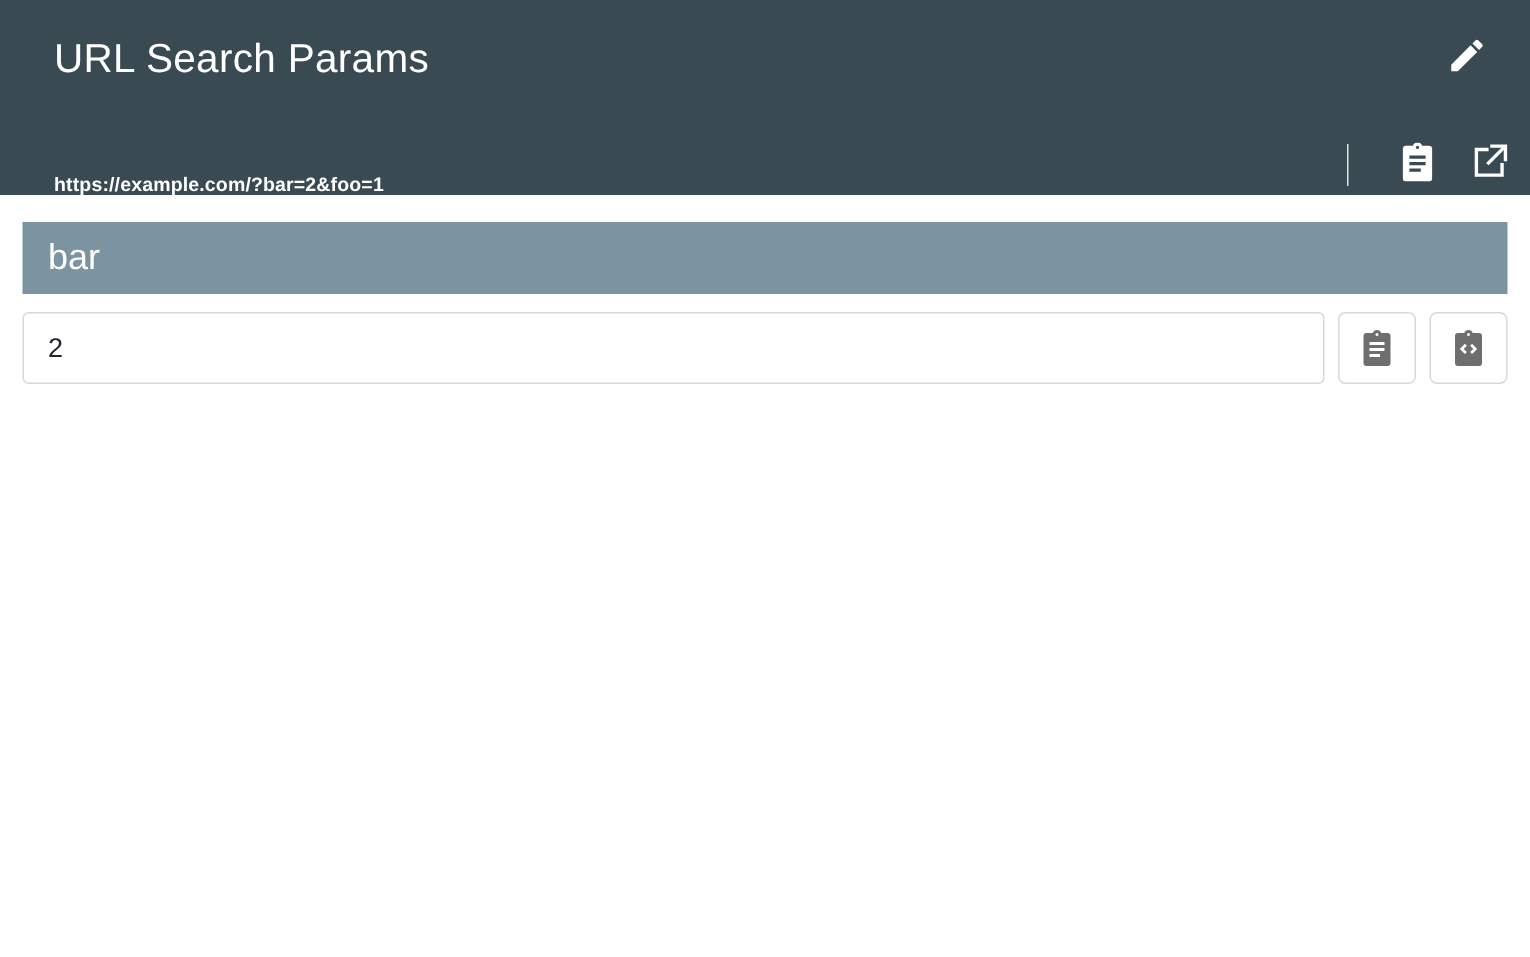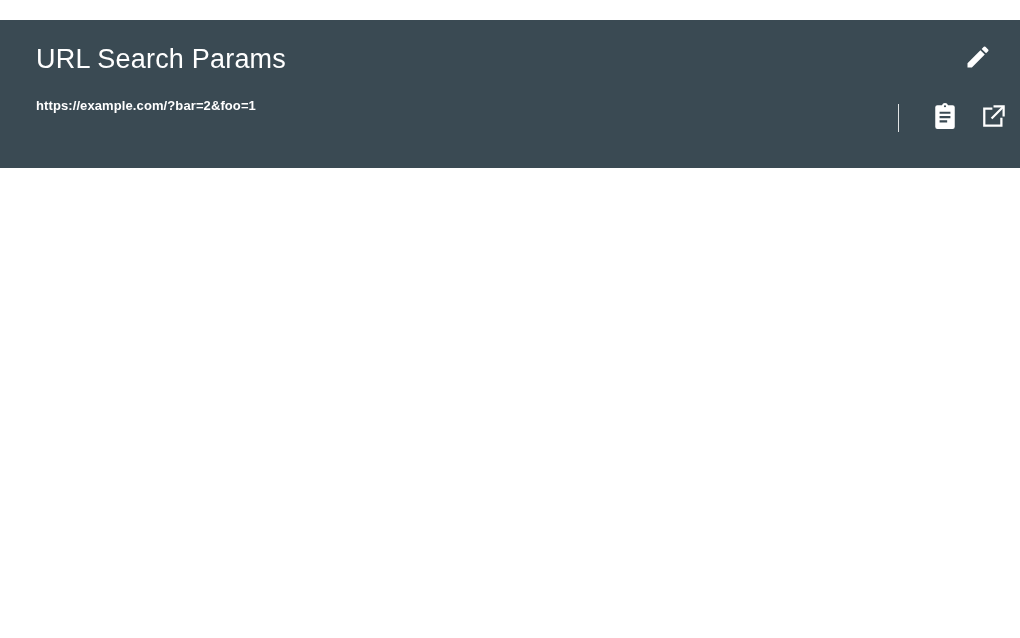--- a/index.html
+++ b/index.html
@@ -9,24 +9,23 @@
     height: 638px;
     background: #ffffff;
     font-family: "Liberation Sans", sans-serif;
     overflow: hidden;
   }
 
   
   .appbar {
     position: relative;
     width: 1020px;
-    height: 148px;
+    height: 130px;
     background: #3a4a53;
     color: #ffffff;
-    margin-top: 20px;
   }
 
   .appbar-title-row {
     position: absolute;
     left: 0;
     top: 0;
     width: 1020px;
     height: 78px;
     display: flex;
     align-items: center;
@@ -51,21 +50,21 @@
     cursor: pointer;
   }
 
   .appbar-url-row {
     position: absolute;
     left: 0;
     top: 78px;
     width: 1020px;
     height: 52px;
     display: flex;
-    align-items: flex-start;
+    align-items: flex-end;
     justify-content: space-between;
     padding: 0 7px 0 36px;
   }
 
   .url-text {
     font-size: 13px;
     font-weight: bold;
     color: #ffffff;
     letter-spacing: 0.1px;
     white-space: nowrap;
@@ -191,15 +190,38 @@
             <path d="M19 14v6.2H3.8V5H10"></path>
           </svg>
         </span>
       </div>
     </div>
   </div>
 </div>
 
 <div class="params">
 
+  <div class="param-group">
+    <div class="param-header">
+      <div class="param-name">bar</div>
+    </div>
+    <div class="param-row">
+      <input class="param-input" type="text" value="2" style="">
+      <div class="icon-btn">
+        <span>
+          <svg width="24" height="24" viewBox="0 0 24 24" fill="#6e6e6e" aria-hidden="true">
+            <path d="M19 2h-4.18A3 3 0 0 0 12 0a3 3 0 0 0-2.82 2H5a2 2 0 0 0-2 2v18a2 2 0 0 0 2 2h14a2 2 0 0 0 2-2V4a2 2 0 0 0-2-2zm-7 0a1 1 0 1 1 0 2 1 1 0 0 1 0-2zM7 8h10v2H7V8zm0 4h10v2H7v-2zm0 4h7v2H7v-2z"></path>
+          </svg>
+        </span>
+      </div>
+      <div class="icon-btn">
+        <span>
+          <svg width="24" height="24" viewBox="0 0 24 24" aria-hidden="true">
+            <path fill="#6e6e6e" d="M19 2h-4.18A3 3 0 0 0 12 0a3 3 0 0 0-2.82 2H5a2 2 0 0 0-2 2v18a2 2 0 0 0 2 2h14a2 2 0 0 0 2-2V4a2 2 0 0 0-2-2zm-7 0a1 1 0 1 1 0 2 1 1 0 0 1 0-2z"></path>
+            <path fill="#ffffff" d="M9.6 9.2 6.2 12.6 9.6 16l1.3-1.3-2.1-2.1 2.1-2.1zM14.4 9.2l-1.3 1.3 2.1 2.1-2.1 2.1 1.3 1.3 3.4-3.4z"></path>
+          </svg>
+        </span>
+      </div>
+    </div>
+  </div>
 
 
 </div>
 
 </body></html>

